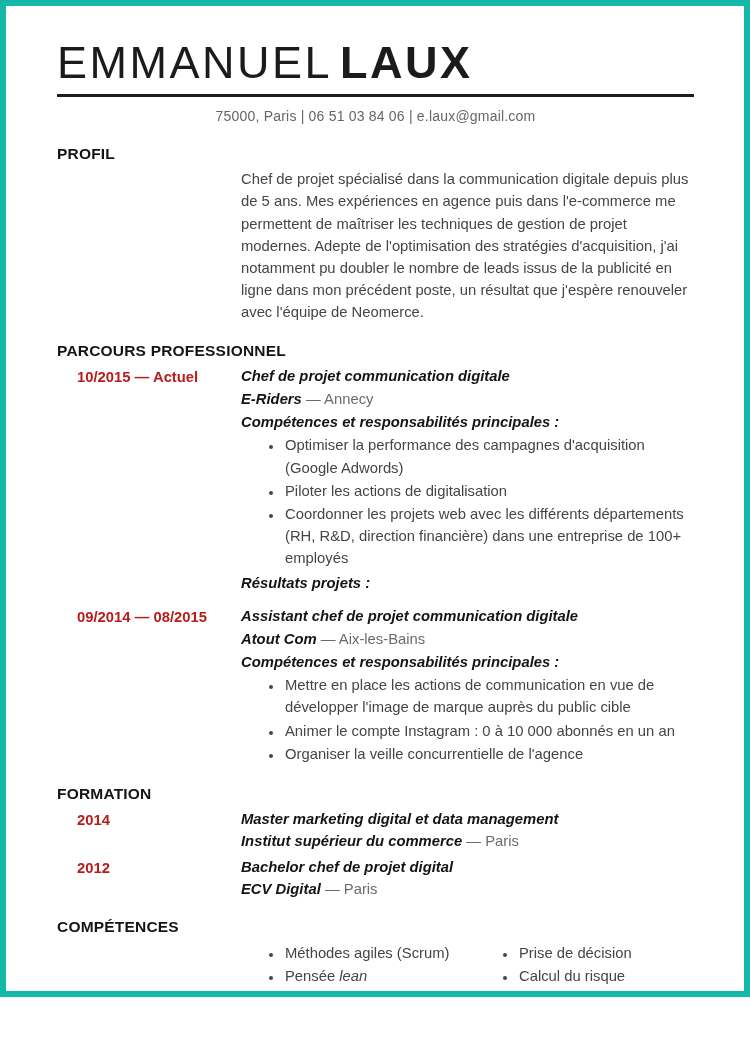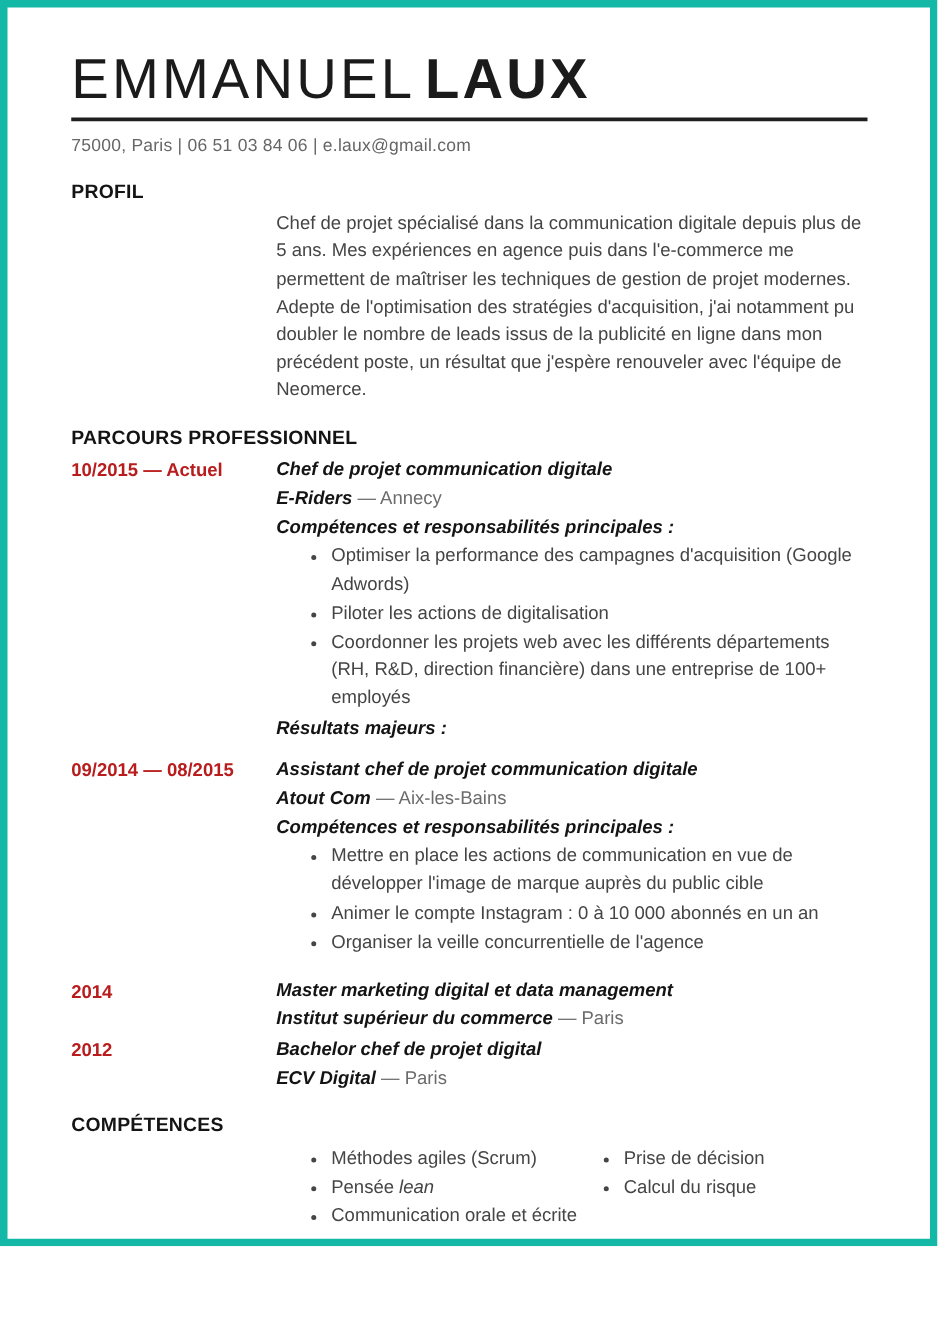--- a/index.html
+++ b/index.html
@@ -31,34 +31,36 @@
   .name .last  { font-weight: 700; margin-left: 8px; }
   .rule {
     height: 3px;
     background: #1e1e1e;
     margin: 9px 0 9px 0;
   }
   .contact {
     font-size: 14px;
     color: #666666;
     letter-spacing: 0.2px;
+    text-align: center;
   }
   
   .sec { margin-top: 15px; }
   .sec-heading {
     font-size: 15.5px;
     font-weight: 700;
     color: #141414;
     letter-spacing: 0.2px;
     margin-bottom: 3px;
   }
   .row {
     display: grid;
     grid-template-columns: 164px 1fr;
     align-items: start;
+    margin-left: 20px;
   }
   .label {
     font-weight: 700;
     color: #b91c1c;
     font-size: 14.8px;
     padding-top: 1px;
   }
   .bold  { font-weight: 700; color: #141414; font-style: italic; }
   .muted { color: #6b6b6b; font-weight: 400; }
   p.body { max-width: 472px; }
@@ -114,21 +116,21 @@
         <div class="company-line">
           <span class="bold">E-Riders</span>
           <span class="muted">— Annecy</span>
         </div>
         <div class="bold">Compétences et responsabilités principales :</div>
         <ul>
           <li>Optimiser la performance des campagnes d'acquisition (Google Adwords)</li>
           <li>Piloter les actions de digitalisation</li>
           <li>Coordonner les projets web avec les différents départements (RH, R&amp;D, direction financière) dans une entreprise de 100+ employés</li>
         </ul>
-        <div class="bold">Résultats majeurs :</div>
+        <div class="bold">Résultats projets :</div>
       </div>
     </div>
 
     <div class="row job">
       <div class="label">09/2014 — 08/2015</div>
       <div class="content">
         <div class="job-title bold">Assistant chef de projet communication digitale</div>
         <div class="company-line">
           <span class="bold">Atout Com</span>
           <span class="muted">— Aix-les-Bains</span>
@@ -137,20 +139,21 @@
         <ul>
           <li>Mettre en place les actions de communication en vue de développer l'image de marque auprès du public cible</li>
           <li>Animer le compte Instagram : 0 à 10 000 abonnés en un an</li>
           <li>Organiser la veille concurrentielle de l'agence</li>
         </ul>
       </div>
     </div>
   </section>
 
   <section class="sec">
+    <h2 class="sec-heading">FORMATION</h2>
 
     <div class="row edu-row">
       <div class="label">2014</div>
       <div class="content">
         <div class="bold">Master marketing digital et data management</div>
         <div>
           <span class="bold">Institut supérieur du commerce</span>
           <span class="muted">— Paris</span>
         </div>
       </div>

